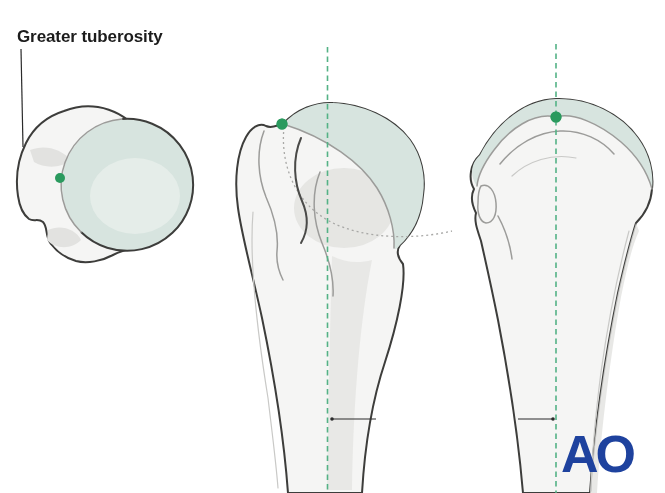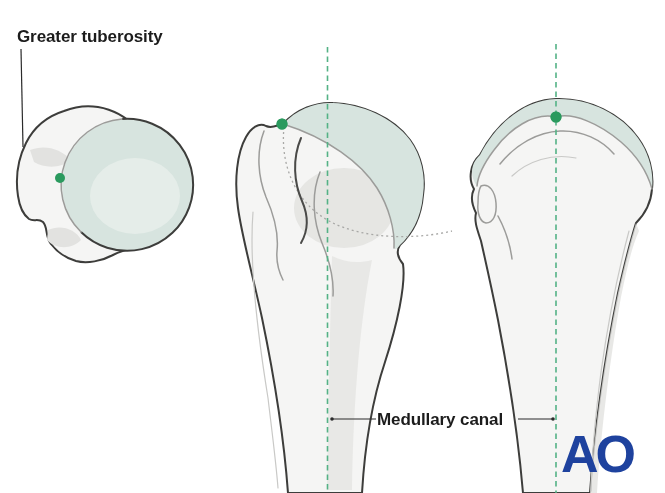--- a/index.html
+++ b/index.html
@@ -120,17 +120,16 @@
 
     <line class="leader" x1="21" y1="49" x2="23" y2="147"></line>
     <line class="leader" x1="332" y1="419" x2="376" y2="419"></line>
     <circle class="leaderdot" cx="332" cy="419" r="1.8"></circle>
     <line class="leader" x1="518" y1="419" x2="553" y2="419"></line>
     <circle class="leaderdot" cx="553" cy="419" r="1.8"></circle>
   </svg>
 
   <div class="label label-gt">Greater tuberosity</div>
 
-  <div class="label label-mc">Medullary canal</div>
 
   <div class="ao-logo">AO</div>
 
 </div>
 
 </body></html>

